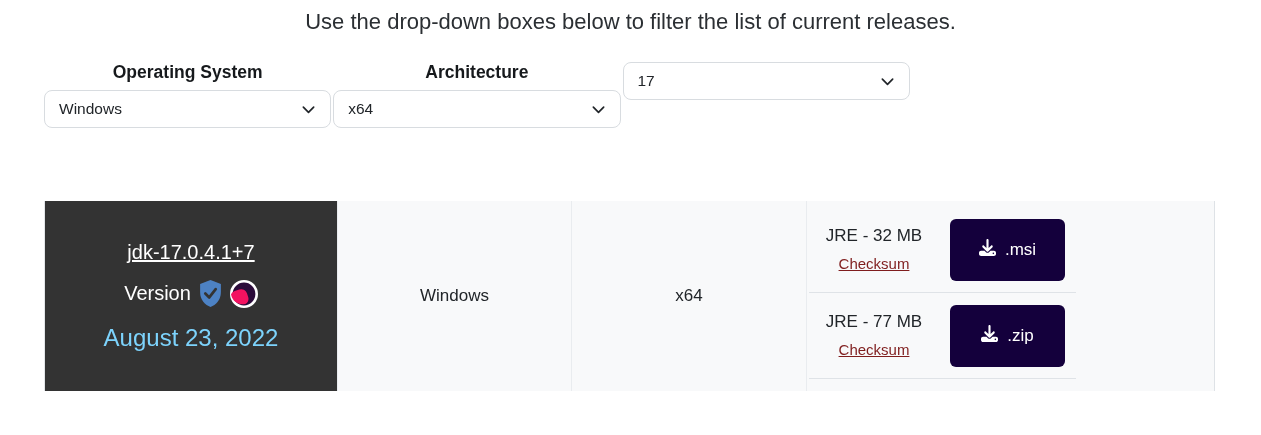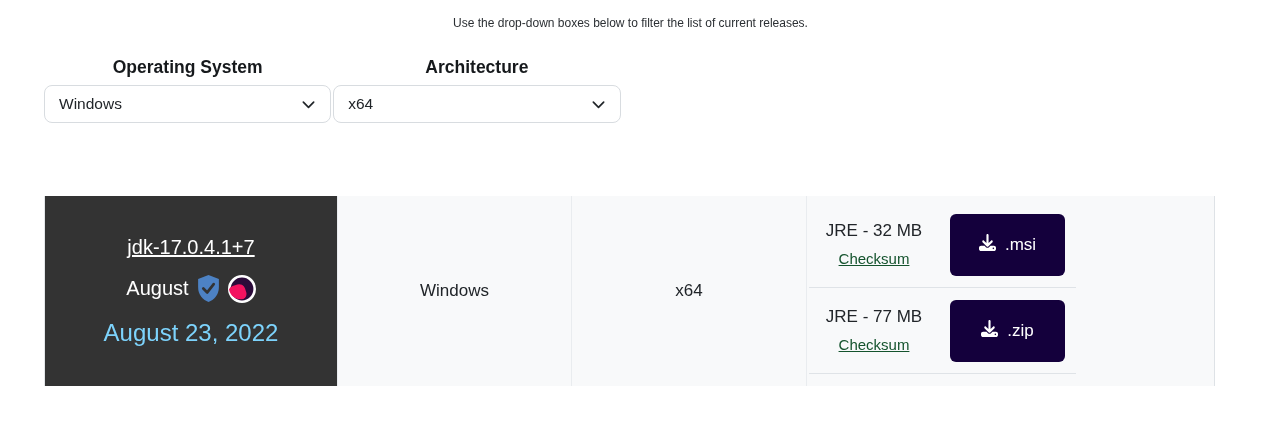--- a/index.html
+++ b/index.html
@@ -6,23 +6,23 @@
   html, body { background: #ffffff; }
   body {
     width: 1261px; height: 435px;
     font-family: "Liberation Sans", sans-serif;
     overflow: hidden;
     position: relative;
   }
 
   
   .intro {
-    margin-top: 16px;
+    margin-top: 9px;
     text-align: center;
-    font-size: 12px;
+    font-size: 22px;
     color: #2b2f33;
   }
 
   
   .filters {
     display: grid;
     grid-template-columns: repeat(4, 1fr);
     gap: 2px;
     margin: 27px 0 0 44px;
     width: 1155px;
@@ -97,21 +97,21 @@
   .cell-downloads {
     background: #f8f9fa;
     border-left: 1px solid #e9ecef;
     padding: 6px 0 0 2px;
   }
   .dl-section { display: flex; align-items: center; height: 85px; }
   .dl-info { width: 130px; text-align: center; }
   .dl-size { font-size: 17px; color: #212529; margin-bottom: 9px; }
   .dl-checksum {
     font-size: 15px;
-    color: #14532d;
+    color: #7f1d1d;
     text-decoration: underline;
     cursor: pointer;
   }
   .dl-button {
     width: 115px; height: 62px;
     margin-left: 11px;
     background: #14003c;
     color: #ffffff;
     border: none;
     border-radius: 6px;
@@ -156,30 +156,38 @@
       <span class="chev">
         <svg width="15" height="15" viewBox="0 0 16 16">
             <path d="M2.5 5.5 L8 11 L13.5 5.5" fill="none" stroke="#212529" stroke-width="1.8" stroke-linecap="round" stroke-linejoin="round"></path>
           </svg>
       </span>
     </div>
   </div>
 
 
   <div class="filter-group">
+    <div class="select">
+      <span>17</span>
+      <span class="chev">
+        <svg width="15" height="15" viewBox="0 0 16 16">
+            <path d="M2.5 5.5 L8 11 L13.5 5.5" fill="none" stroke="#212529" stroke-width="1.8" stroke-linecap="round" stroke-linejoin="round"></path>
+          </svg>
+      </span>
+    </div>
   </div>
 
 </div>
 
 <div class="release-table">
 
   <div class="cell-release">
     <a class="release-link">jdk-17.0.4.1+7</a>
     <div class="vendor-row">
-      <span>August</span>
+      <span>Version</span>
       <span>
         <svg width="25" height="27" viewBox="0 0 24 26">
           <path d="M12 0 L22 3.8 V11.5 C22 19.5 17.2 23.8 12 26 C6.8 23.8 2 19.5 2 11.5 V3.8 Z" fill="#4d82c4"></path>
           <path d="M7 13 L10.8 16.8 L17 8.8" fill="none" stroke="#333333" stroke-width="2.6" stroke-linecap="round" stroke-linejoin="round"></path>
         </svg>
       </span>
       <span>
         <svg width="28" height="28" viewBox="0 0 28 28">
           <defs>
               <clipPath id="logoClip">

